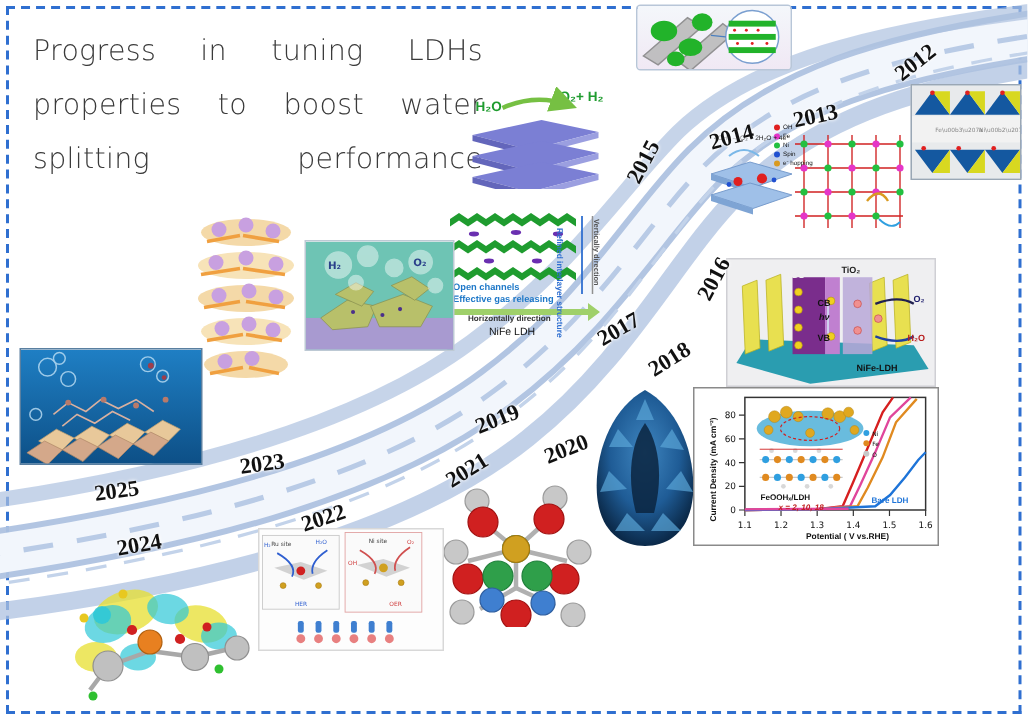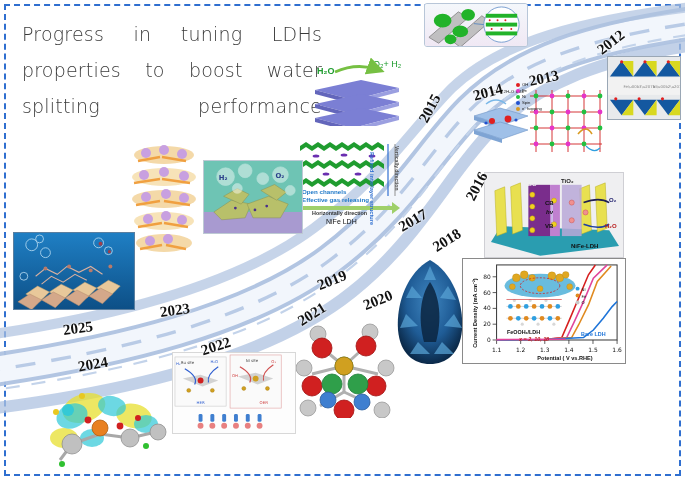--- a/index.html
+++ b/index.html
@@ -24,21 +24,21 @@
       text-shadow:0 0 2px #fff,0 0 3px #fff;}
 
   
   .panel{position:absolute;overflow:hidden;box-sizing:border-box;}
   .panel-img{position:absolute;inset:0;}
   .cap{position:absolute;font-family:"Liberation Sans",sans-serif;font-weight:bold;white-space:nowrap;}
 
   
   #p2015{left:313px;top:58px;width:108px;height:68px;}
   #p2015 .lbl-h2o{position:absolute;left:4px;top:8px;font-size:9px;color:#1f9c2f;font-weight:bold;}
-  #p2015 .lbl-o2h2{position:absolute;left:60px;top:1px;font-size:9px;color:#1f9c2f;font-weight:normal;}
+  #p2015 .lbl-o2h2{position:absolute;left:60px;top:1px;font-size:9px;color:#1f9c2f;font-weight:bold;}
 
   
   #pcnt{left:424px;top:3px;width:104px;height:44px;border:1px solid #b8c6d8;border-radius:3px;
         background:linear-gradient(160deg,#eef3fa,#f7f9fc);}
 
   
   #p2012{left:607px;top:56px;width:74px;height:64px;border:1px solid #9aa7b5;background:#e9ecef;}
 
   
   #p2013{left:516px;top:82px;width:92px;height:80px;}

